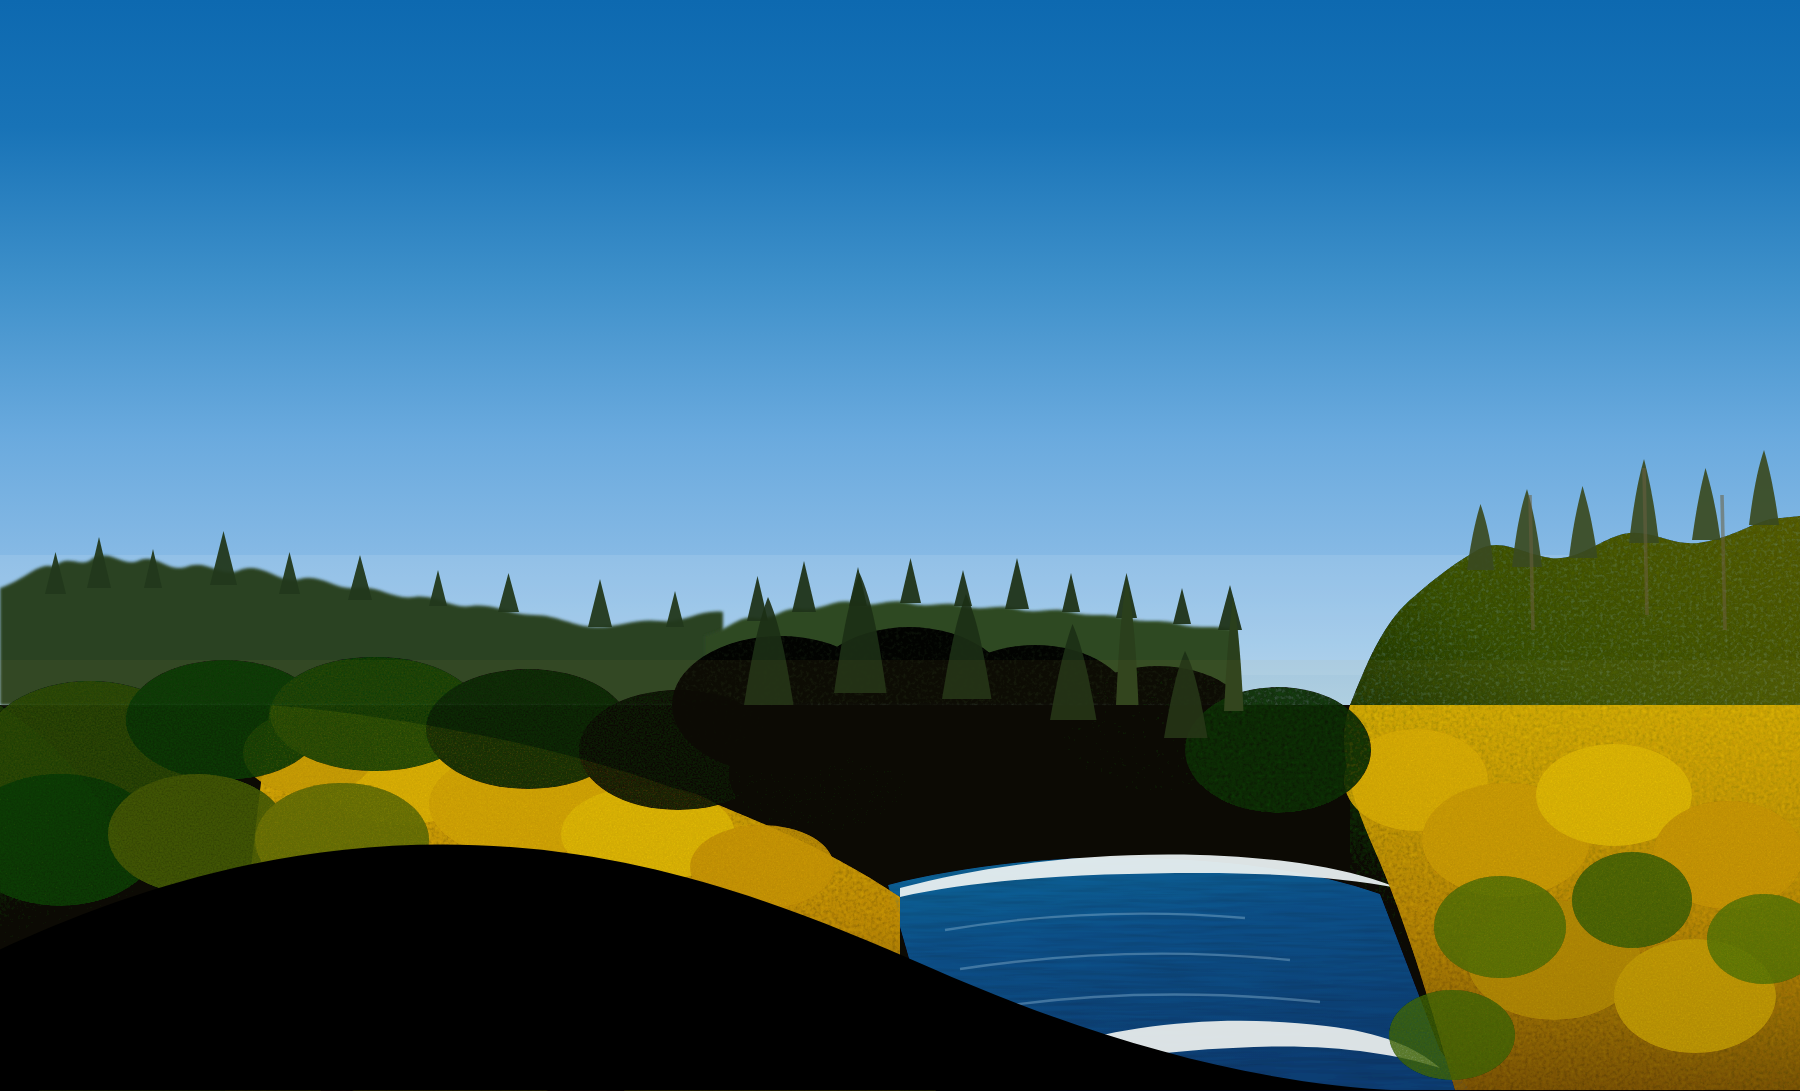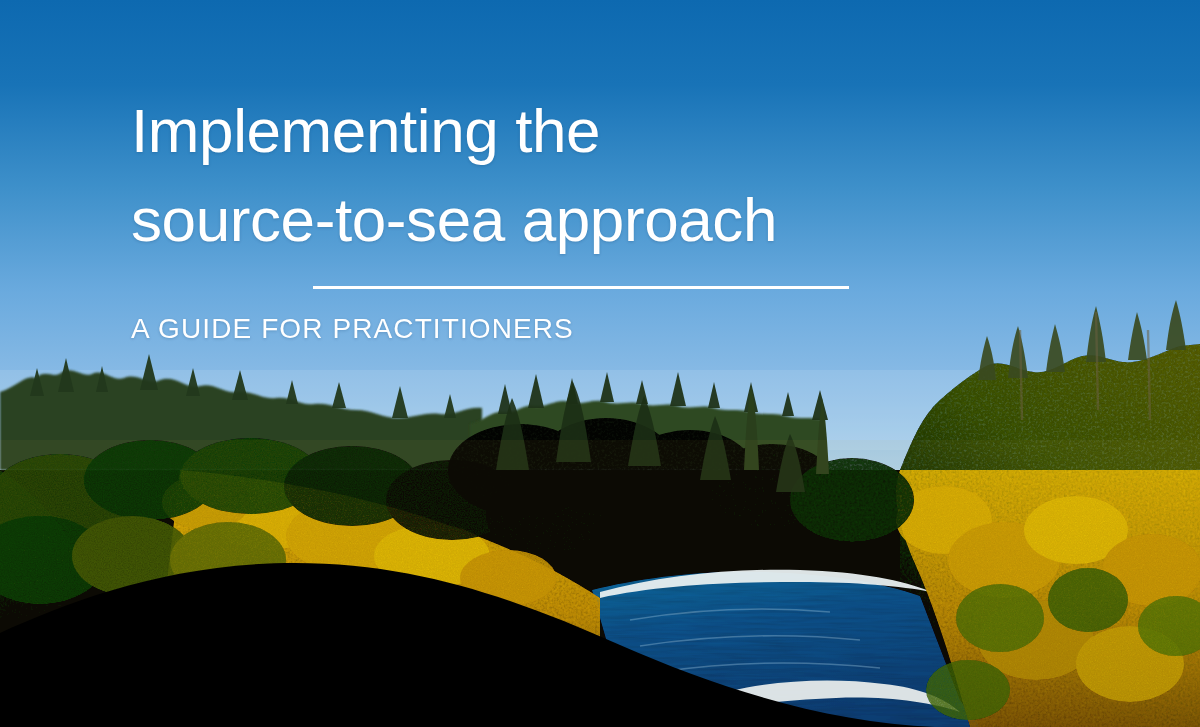--- a/index.html
+++ b/index.html
@@ -314,26 +314,20 @@
       <g filter="url(#leafTexFine)" opacity="0.95">
         <ellipse cx="300" cy="680" rx="120" ry="56" fill="#6b7430"></ellipse>
         <ellipse cx="520" cy="700" rx="120" ry="54" fill="#7c7f36"></ellipse>
         <ellipse cx="120" cy="700" rx="110" ry="52" fill="#5d6a2a"></ellipse>
       </g>
 
       <rect x="0" y="440" width="1200" height="287" fill="#c8a23c" opacity="0.06"></rect>
     </svg>
   </div>
 
-  <div class="titleblock">
-    <div class="title-line">Implementing the</div>
-    <div class="title-line">source-to-sea approach</div>
-    <hr class="rule">
-    <div class="subtitle">A GUIDE FOR PRACTITIONERS</div>
-  </div>
 
   <div class="wave">
     <svg viewBox="0 0 1200 230" preserveAspectRatio="none" xmlns="http://www.w3.org/2000/svg">
 
       <path fill="#000000" d="M0,136
                C 70,104 170,66 295,66
                C 420,66 520,104 620,148
                C 720,192 830,226 935,230
                L 935,230 L 0,230 Z"></path>
     </svg>

